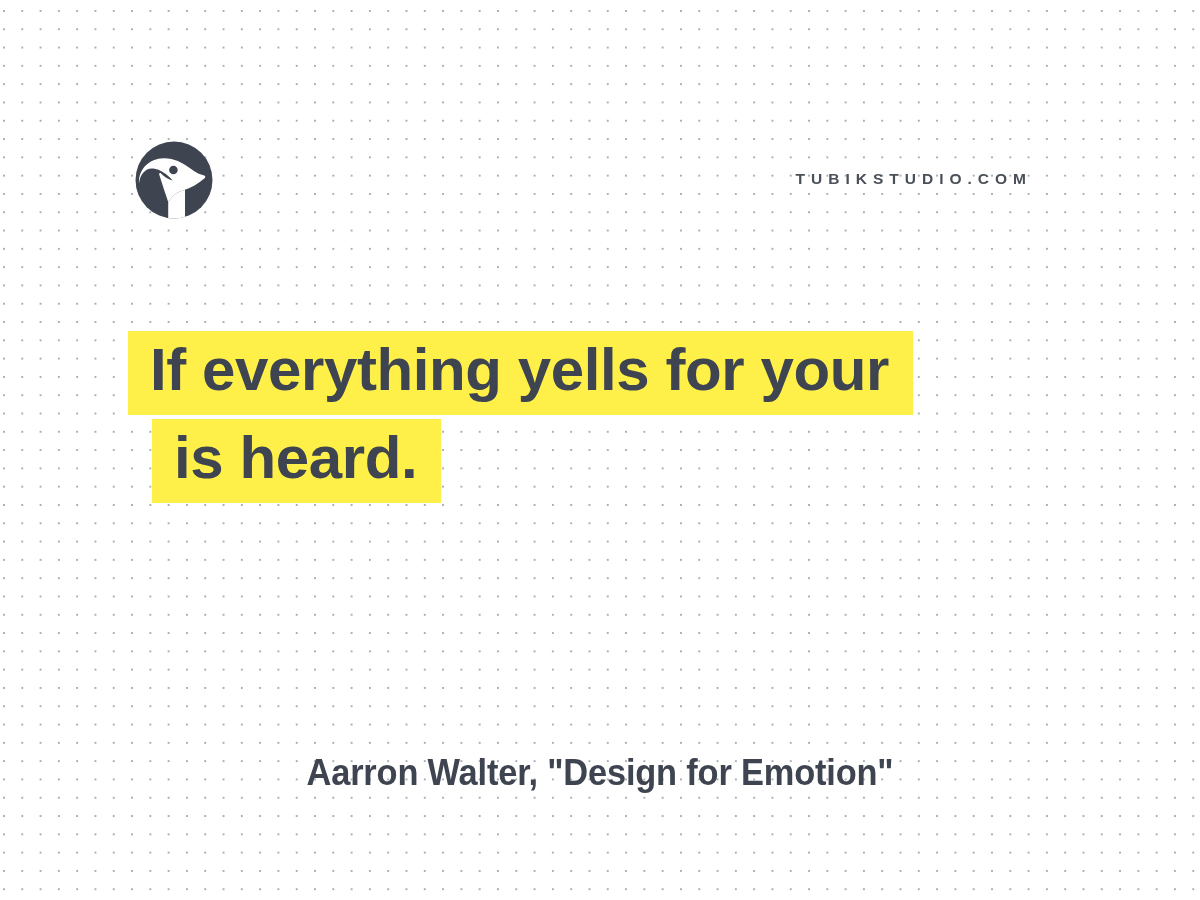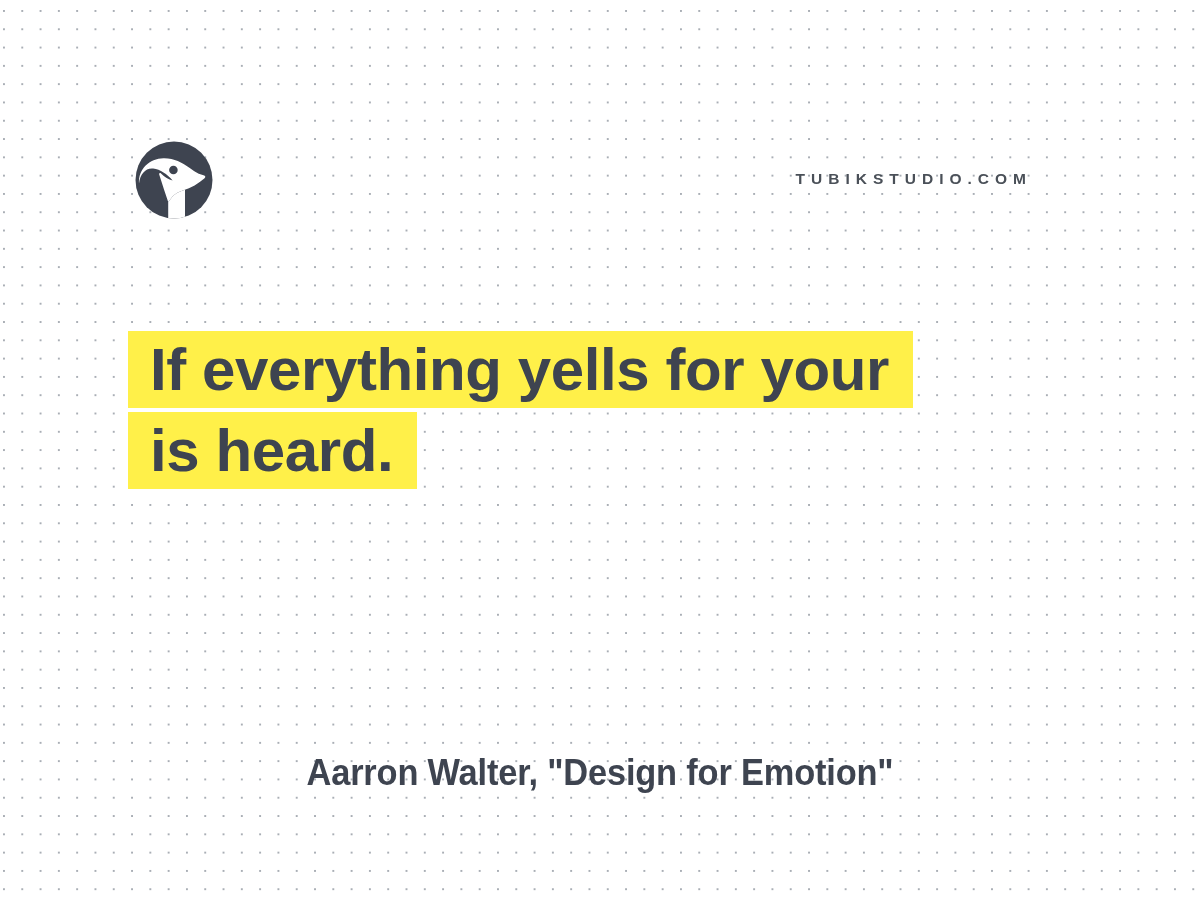--- a/index.html
+++ b/index.html
@@ -74,31 +74,32 @@
     width: 1000px;
   }
   .quote-line {
     display: block;
     margin: 0 0 4px 0;
     padding: 0;
     line-height: 0;
   }
   .quote-line:last-child {
     margin-bottom: 0;
+    margin-left: 24px;
   }
   .quote-text {
     display: inline-block;
     background-color: #fff049;
     color: #3e4450;
     font-family: "Liberation Sans", sans-serif;
     font-size: 60px;
     font-weight: bold;
     letter-spacing: -0.4px;
     line-height: 77px;
-    padding: 0 24px 0 22px;
+    padding: 0 24px 7px 22px;
     white-space: nowrap;
     box-sizing: border-box;
   }
 
   
   #attribution {
     position: absolute;
     left: 0;
     top: 752px;
     width: 1200px;

